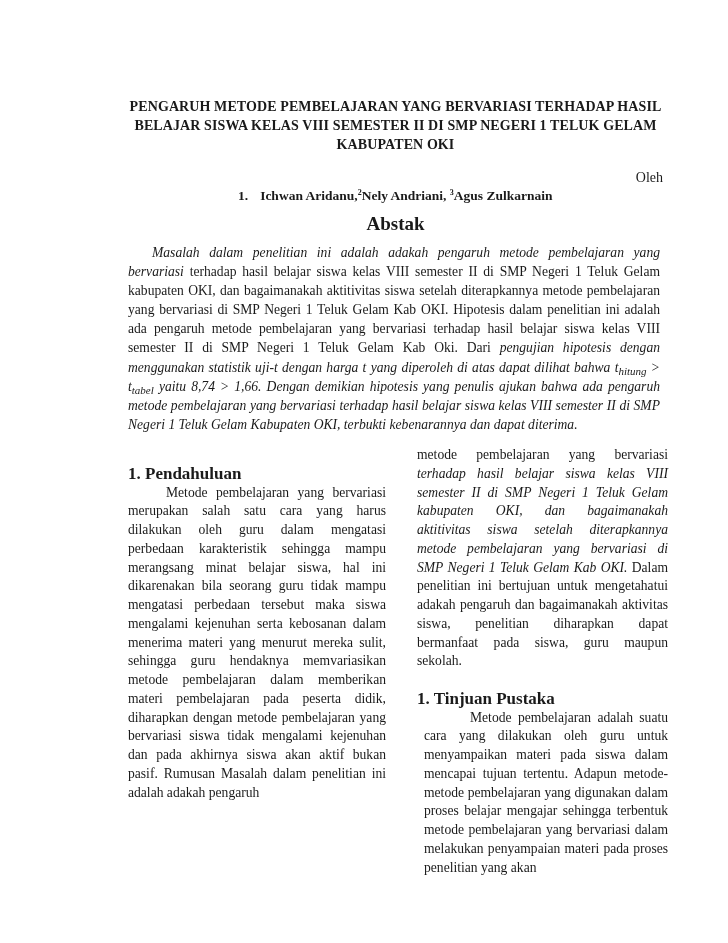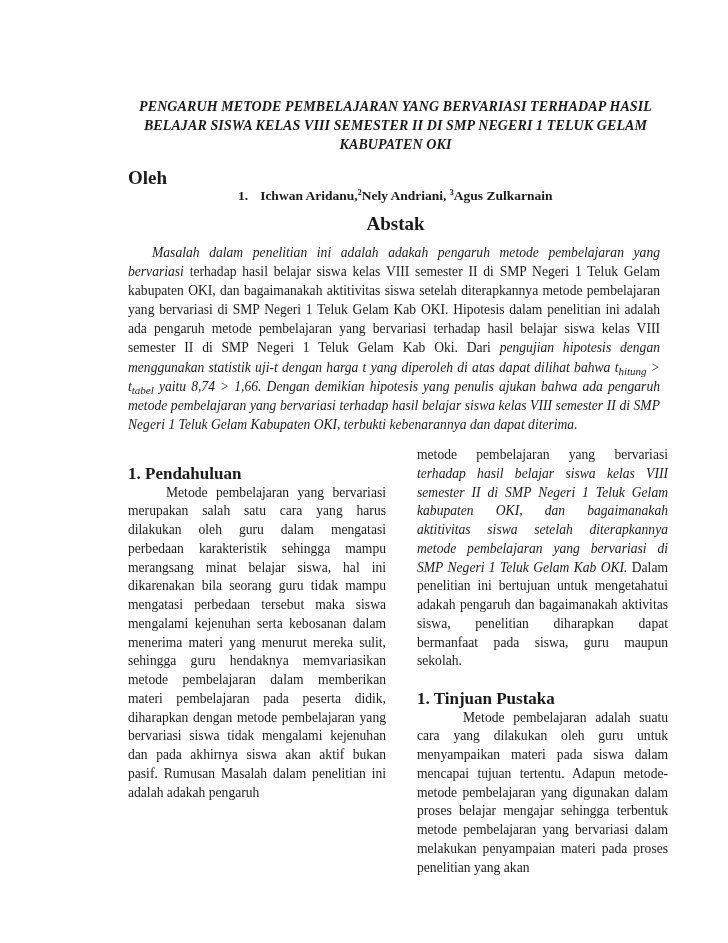--- a/index.html
+++ b/index.html
@@ -7,25 +7,24 @@
       width: 728px; height: 943px; position: relative; overflow: hidden;
       font-family: "Liberation Serif", "DejaVu Serif", serif;
       color: #1a1a1a;
     }
     .page { position: absolute; left: 0; top: 0; width: 728px; height: 943px; background: #fff; }
 
     .title {
       position: absolute; left: 128px; top: 97px; width: 535px;
       text-align: center; font-weight: bold; font-size: 14px; line-height: 19px;
       letter-spacing: 0.1px;
-      font-style: italic;
     }
     .oleh {
       position: absolute; left: 128px; top: 169px; width: 535px;
-      text-align: left; font-weight: bold; font-size: 19px; line-height: 18px;
+      text-align: right; font-weight: normal; font-size: 14px; line-height: 18px;
     }
     .authors {
       position: absolute; left: 238px; top: 187px; width: 420px;
       font-weight: bold; font-size: 13.5px; line-height: 18px; white-space: nowrap;
     }
     .authors sup { font-size: 8px; vertical-align: 5px; line-height: 0; }
     .authors .num { margin-right: 12px; }
     .abstract-heading {
       position: absolute; left: 128px; top: 215px; width: 535px;
       text-align: center; font-weight: bold; font-size: 19px; line-height: 18px;
@@ -38,21 +37,21 @@
     .abstract sub { font-size: 11px; vertical-align: -3px; line-height: 0; }
 
     .col {
       position: absolute; top: 446px;
       font-size: 13.6px; line-height: 18.75px; text-align: justify;
     }
     .col-left { left: 128px; width: 258px; }
     .col-right { left: 417px; width: 251px; }
     .col p { margin: 0; }
     .col .indent { text-indent: 38px; font-family: Liberation Serif, serif; }
-    .col .indent-more { text-indent: 46px; }
+    .col .indent-more { text-indent: 46px; margin-left: 7px; }
     .col h2 { margin: 0; font-size: 17px; font-weight: bold; line-height: 18.75px; }
     .spacer { height: 18.75px; }
     .kw-label { font-weight: bold; word-spacing: 8px; }
     i, .it { font-style: italic; }
   </style>
 </head>
 <body>
 
 <div class="page">
 

